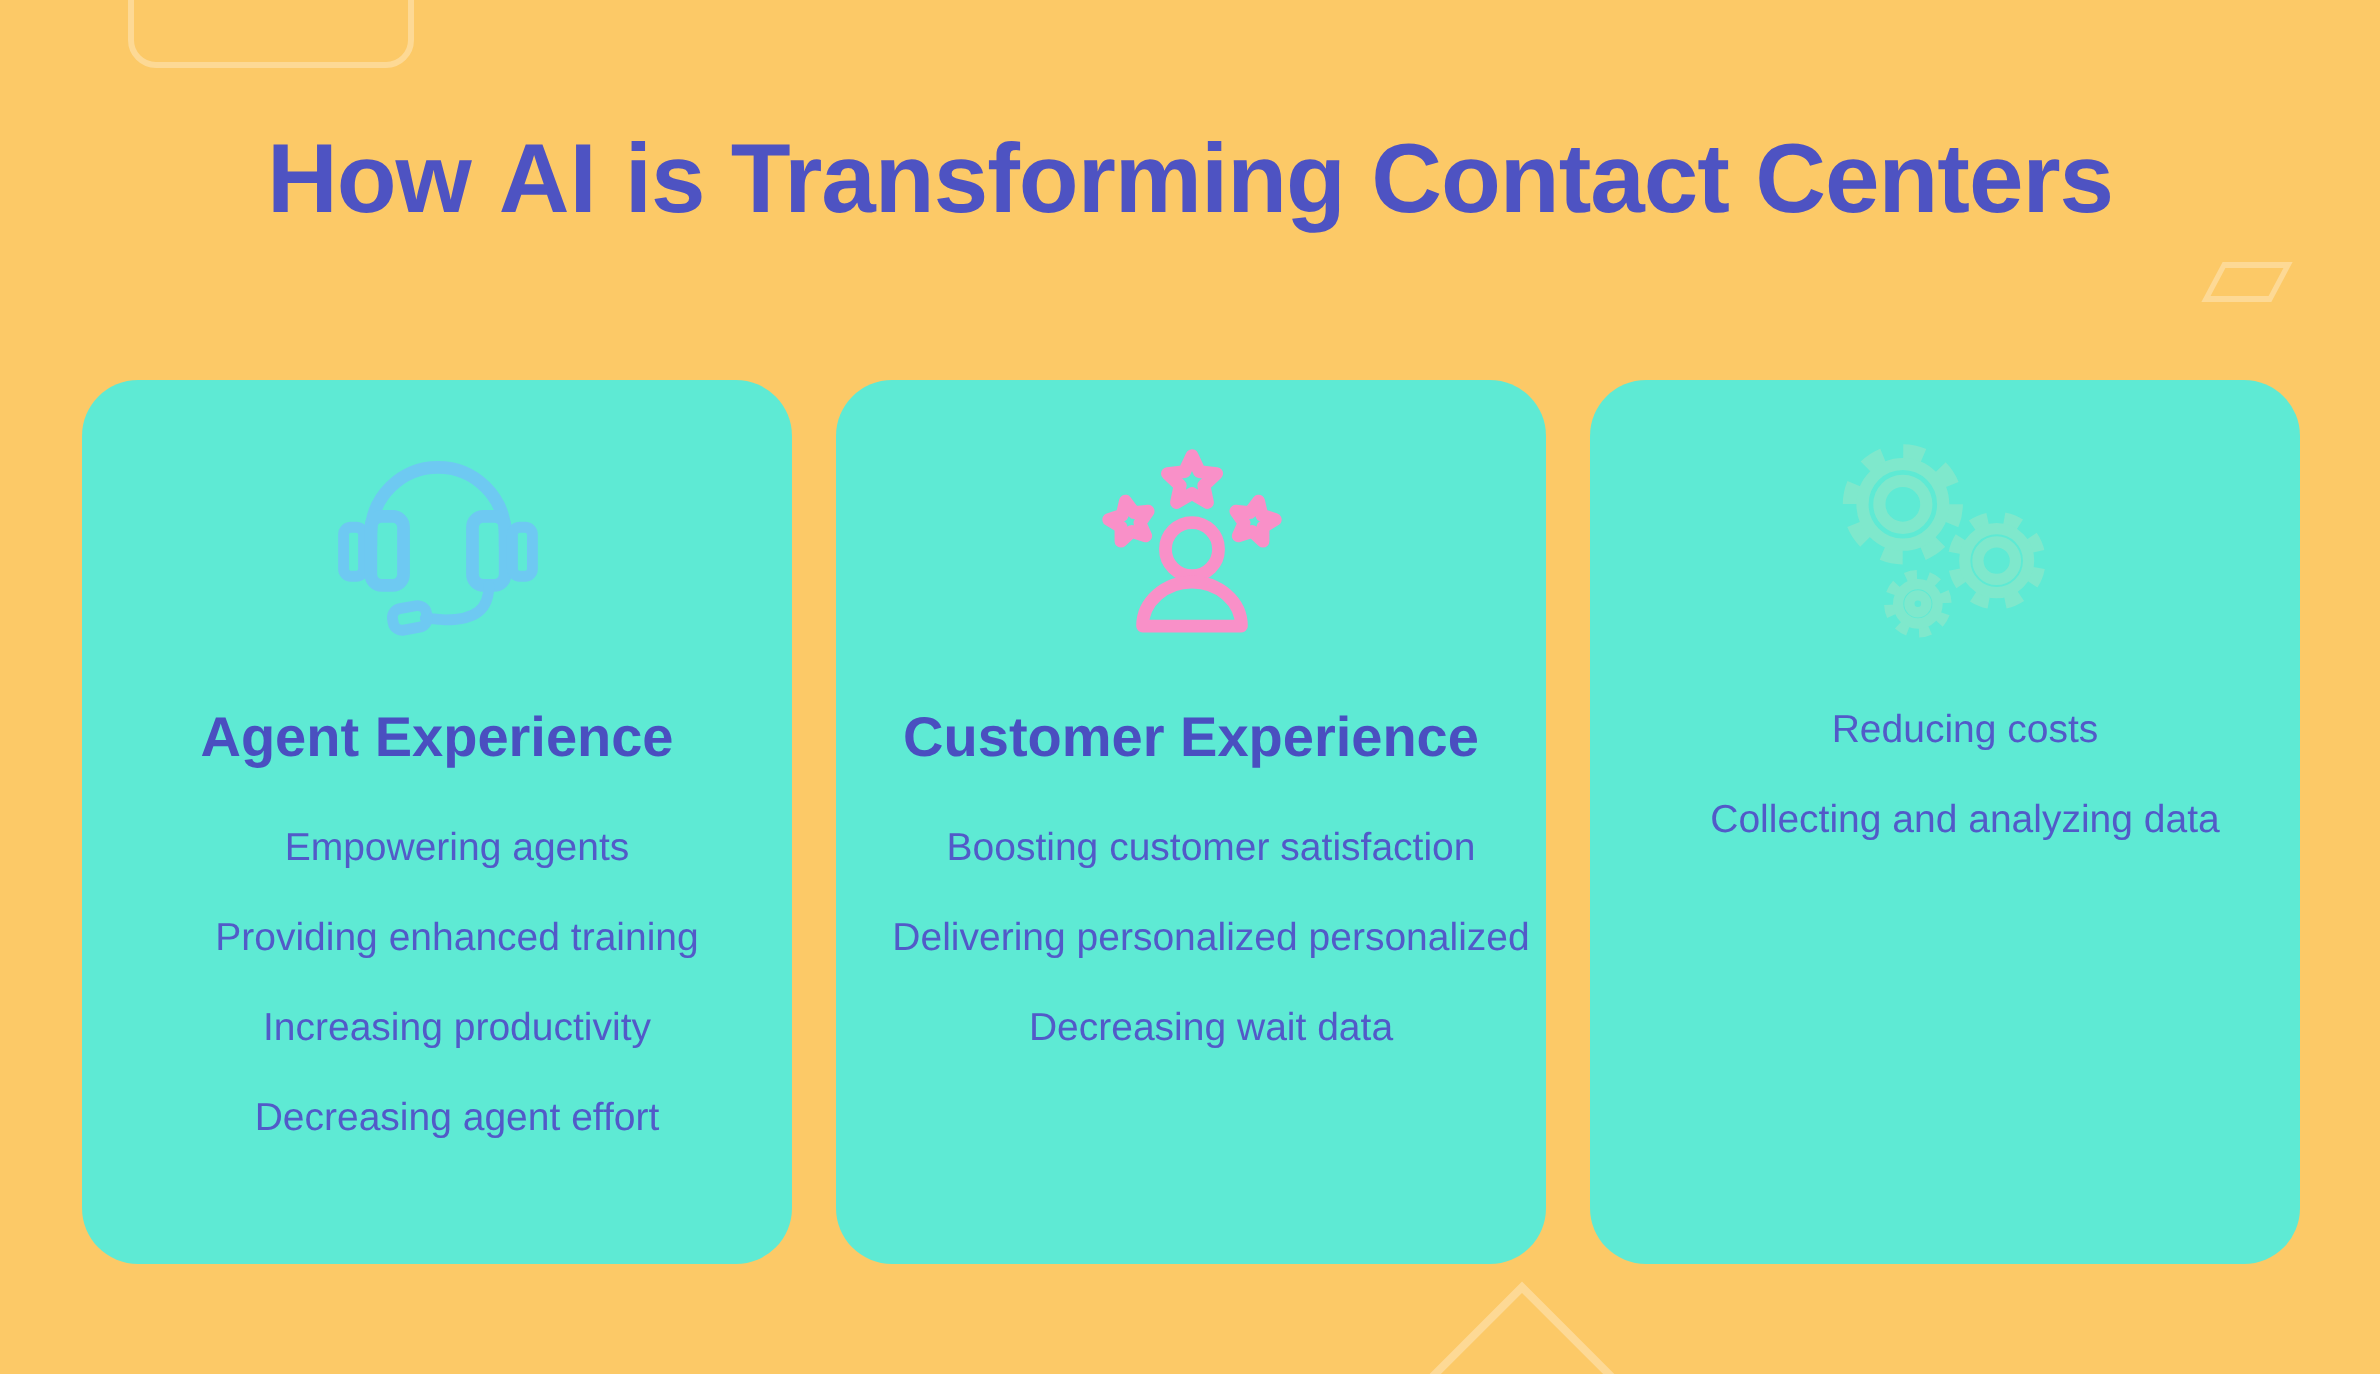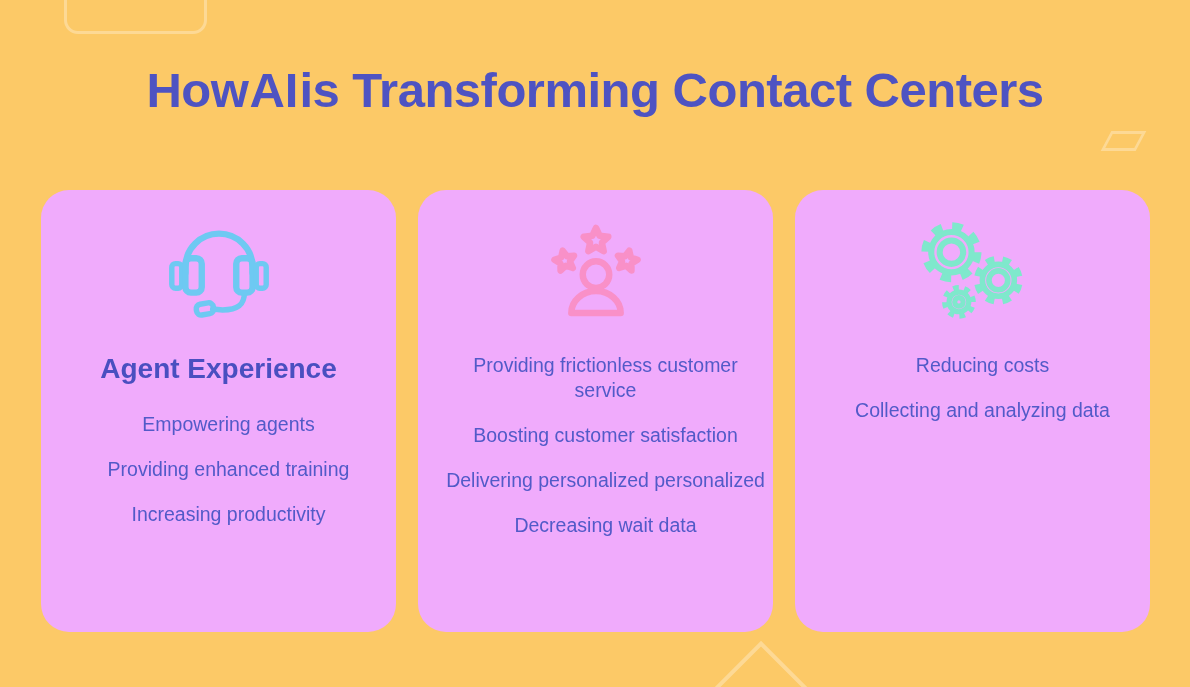--- a/index.html
+++ b/index.html
@@ -29,31 +29,31 @@
   }
 
   
   .title {
     position: absolute; top: 62px; left: 0; right: 0;
     text-align: center;
     font-size: 49px; font-weight: 600;
     color: #4E53C2;
     letter-spacing: -0.5px;
   }
-  .title .t-seg + .t-seg { margin-left: 1px; }
+  .title .t-seg + .t-seg { margin-left: 14px; }
   .title .t-bold { font-weight: 800; letter-spacing: 0; }
 
   
   .cards {
     position: absolute; left: 41px; top: 190px;
     display: flex; gap: 22px;
   }
   .card {
     width: 355px; height: 442px;
-    background: #f0abfc;
+    background: #5eead4;
     border-radius: 28px;
     display: flex; flex-direction: column; align-items: center;
     padding-top: 22px;
   }
   .icon-wrap {
     height: 115px; width: 100%;
     display: flex; align-items: center; justify-content: center;
   }
   .card-heading {
     margin-top: 24px;
@@ -103,38 +103,38 @@
             <path d="M93 84 c0 13 -7 19 -24 19 l-11 -1" stroke-width="6"></path>
             <rect x="40" y="96" width="19" height="12" rx="5" stroke-width="6" transform="rotate(-10 49 102)"></rect>
           </g>
         </svg>
       </div>
       <h2 class="card-heading">Agent Experience</h2>
       <ul class="card-items">
         <li>Empowering agents</li>
         <li>Providing enhanced training</li>
         <li>Increasing productivity</li>
+        <li>Decreasing agent effort</li>
       </ul>
     </section>
 
     <section class="card">
       <div class="icon-wrap">
         <svg width="122" height="108" viewBox="0 0 130 118" aria-hidden="true">
           <g fill="none" stroke-linecap="round" stroke-linejoin="round" stroke="#F990C8">
             <path d="M0 -11.5 L3.3 -4.4 L11 -3.5 L5.3 1.8 L6.9 9.4 L0 5.4 L-6.9 9.4 L-5.3 1.8 L-11 -3.5 L-3.3 -4.4 Z" stroke-width="5.8" transform="translate(65 27) scale(1.22)"></path>
             <path d="M0 -11.5 L3.3 -4.4 L11 -3.5 L5.3 1.8 L6.9 9.4 L0 5.4 L-6.9 9.4 L-5.3 1.8 L-11 -3.5 L-3.3 -4.4 Z" stroke-width="7" transform="translate(31 49) rotate(-12)"></path>
             <path d="M0 -11.5 L3.3 -4.4 L11 -3.5 L5.3 1.8 L6.9 9.4 L0 5.4 L-6.9 9.4 L-5.3 1.8 L-11 -3.5 L-3.3 -4.4 Z" stroke-width="7" transform="translate(99 49) rotate(12)"></path>
             <circle cx="65" cy="64" r="14.5" stroke-width="7"></circle>
             <path d="M38 106 a27 24 0 0 1 54 0 Z" stroke-width="7"></path>
           </g>
         </svg>
       </div>
+      <h2 class="card-heading">Customer Experience</h2>
       <ul class="card-items">
-        <li>Providing frictionless customer
-service</li>
         <li>Boosting customer satisfaction</li>
         <li>Delivering personalized personalized</li>
         <li>Decreasing wait data</li>
       </ul>
     </section>
 
     <section class="card">
       <div class="icon-wrap">
         <svg width="122" height="112" viewBox="0 0 130 118" aria-hidden="true">
           <g fill="none" stroke-linecap="butt" stroke="#7FE8CC">

